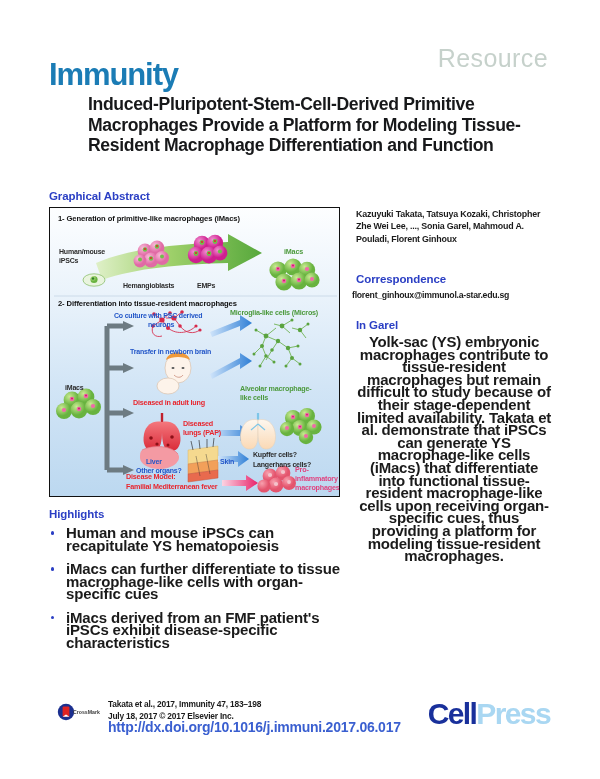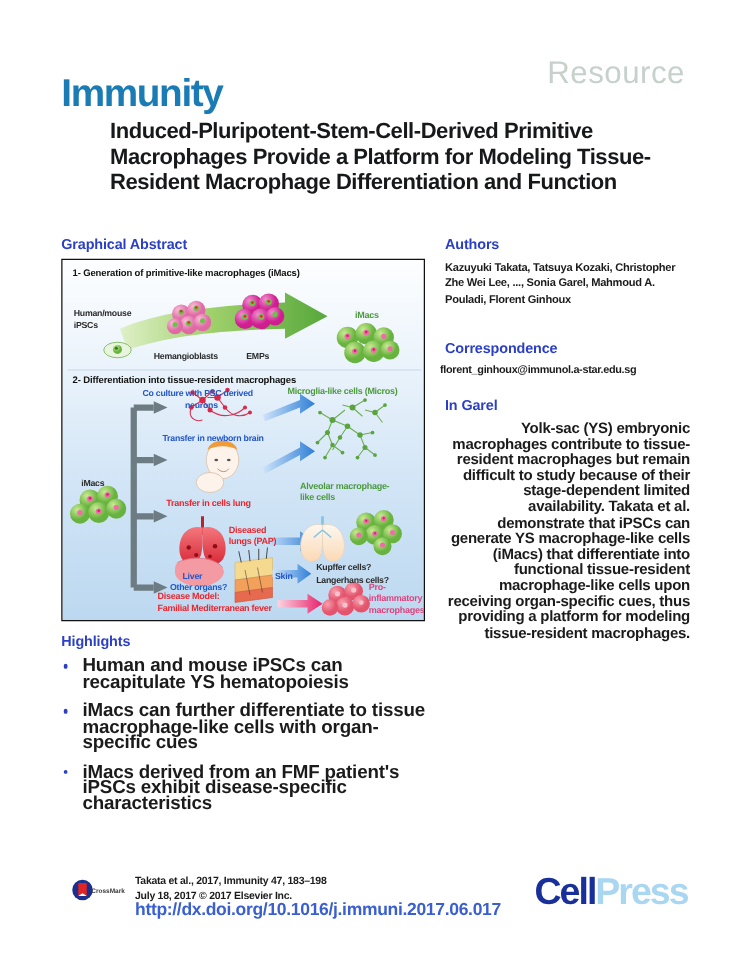--- a/index.html
+++ b/index.html
@@ -75,22 +75,22 @@
   .rc { position:absolute; left:356px; width:200px; }
   .au-head { top:190px; }
   .au-body { position:absolute; left:356px; top:208px; width:200px;
              font-size:8.9px; font-weight:bold; line-height:12.3px;
              color:#1b1b1b; letter-spacing:-0.2px; }
   .co-head { top:273px; }
   .co-body { position:absolute; left:352px; top:290px; width:200px;
              font-size:8.7px; font-weight:bold; color:#1b1b1b; letter-spacing:-0.25px; }
   .ib-head { top:319px; }
   .ib-body { position:absolute; left:356px; top:336px; width:196px;
-             font-size:12px; font-weight:bold; line-height:12.6px;
-             color:#1b1b1b; letter-spacing:-0.2px; text-align:right; }
+             font-size:15px; font-weight:bold; line-height:12.6px;
+             color:#1b1b1b; letter-spacing:-0.2px; text-align:center; }
 
   
   .cm { position:absolute; left:57px; top:702px; width:46px; height:20px; }
   .cite { position:absolute; left:108px; top:699px; width:300px;
           font-size:8.4px; font-weight:bold; line-height:11.6px;
           color:#1b1b1b; letter-spacing:-0.2px; }
   .doi { color:#3a5fd0; font-weight:bold; font-size:14px; text-decoration:none; letter-spacing:-0.25px; }
   .cellpress { position:absolute; right:50px; top:697px;
                font-size:30px; font-weight:bold; letter-spacing:-1.6px; }
   .cp-cell { color:#19309b; }
@@ -375,21 +375,21 @@
     <div class="fg fg-green" style="left:234px;top:40px;">iMacs</div>
 
     <div class="fg fg-step" style="left:8px;  top:92px;">2- Differentiation into tissue-resident macrophages</div>
 
     <div class="fg fg-blue" style="left:64px; top:104px;">Co culture with PSC derived</div>
     <div class="fg fg-blue" style="left:98px; top:113px;">neurons</div>
     <div class="fg fg-green" style="left:180px;top:101px;">Microglia-like cells (Micros)</div>
     <div class="fg fg-blue" style="left:80px; top:140px;">Transfer in newborn brain</div>
 
     <div class="fg fg-dark" style="left:15px; top:176px;">iMacs</div>
-    <div class="fg fg-red" style="left:83px; top:191px;">Transfer in cells lung</div>
+    <div class="fg fg-red" style="left:83px; top:191px;">Diseased in adult lung</div>
     <div class="fg fg-red" style="left:133px;top:212px;">Diseased</div>
     <div class="fg fg-red" style="left:133px;top:221px;">lungs (PAP)</div>
     <div class="fg fg-green" style="left:190px;top:177px;">Alveolar macrophage-</div>
     <div class="fg fg-green" style="left:190px;top:186px;">like cells</div>
 
     <div class="fg fg-blue" style="left:96px; top:250px;">Liver</div>
     <div class="fg fg-blue" style="left:170px;top:250px;">Skin</div>
     <div class="fg fg-blue" style="left:86px; top:259px;">Other organs?</div>
     <div class="fg fg-dark" style="left:203px;top:243px;">Kupffer cells?</div>
     <div class="fg fg-dark" style="left:203px;top:253px;">Langerhans cells?</div>
@@ -401,21 +401,20 @@
     <div class="fg fg-pink" style="left:245px;top:276px;">macrophages</div>
   </div>
 
   <div class="sec-head hl-head">Highlights</div>
   <div class="hl-list" id="highlights-list">
       <div class="hl-item"><span class="dot"></span><span>Human and mouse iPSCs can recapitulate YS hematopoiesis</span></div>
       <div class="hl-item"><span class="dot"></span><span>iMacs can further differentiate to tissue macrophage-like cells with organ-specific cues</span></div>
       <div class="hl-item"><span class="dot"></span><span>iMacs derived from an FMF patient's iPSCs exhibit disease-specific characteristics</span></div>
     </div>
 
-  <div class="sec-head rc au-head" style="position:absolute;">Authors</div>
   <div class="au-body">Kazuyuki Takata, Tatsuya Kozaki, Christopher Zhe Wei Lee, ..., Sonia Garel, Mahmoud A. Pouladi, Florent Ginhoux</div>
 
   <div class="sec-head rc co-head" style="position:absolute;">Correspondence</div>
   <div class="co-body">florent_ginhoux@immunol.a-star.edu.sg</div>
 
   <div class="sec-head rc ib-head" style="position:absolute;">In Garel</div>
   <div class="ib-body">Yolk-sac (YS) embryonic macrophages contribute to tissue-resident macrophages but remain difficult to study because of their stage-dependent limited availability. Takata et al. demonstrate that iPSCs can generate YS macrophage-like cells (iMacs) that differentiate into functional tissue-resident macrophage-like cells upon receiving organ-specific cues, thus providing a platform for modeling tissue-resident macrophages.</div>
 
   <svg class="cm" viewBox="0 0 46 20">
     <circle cx="9" cy="10" r="8.2" fill="#1b2f8f"></circle>

